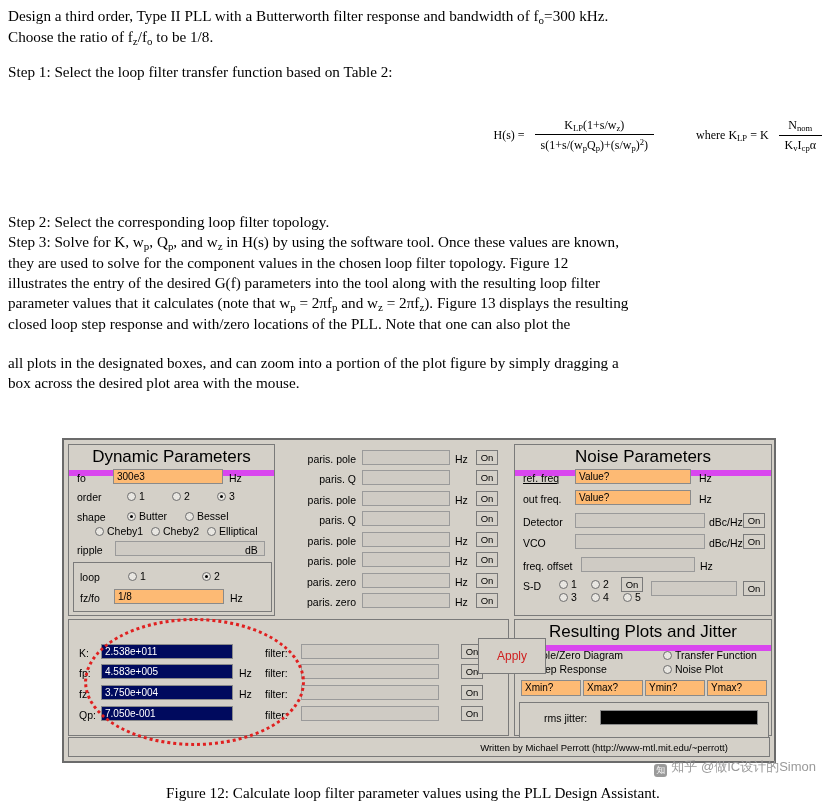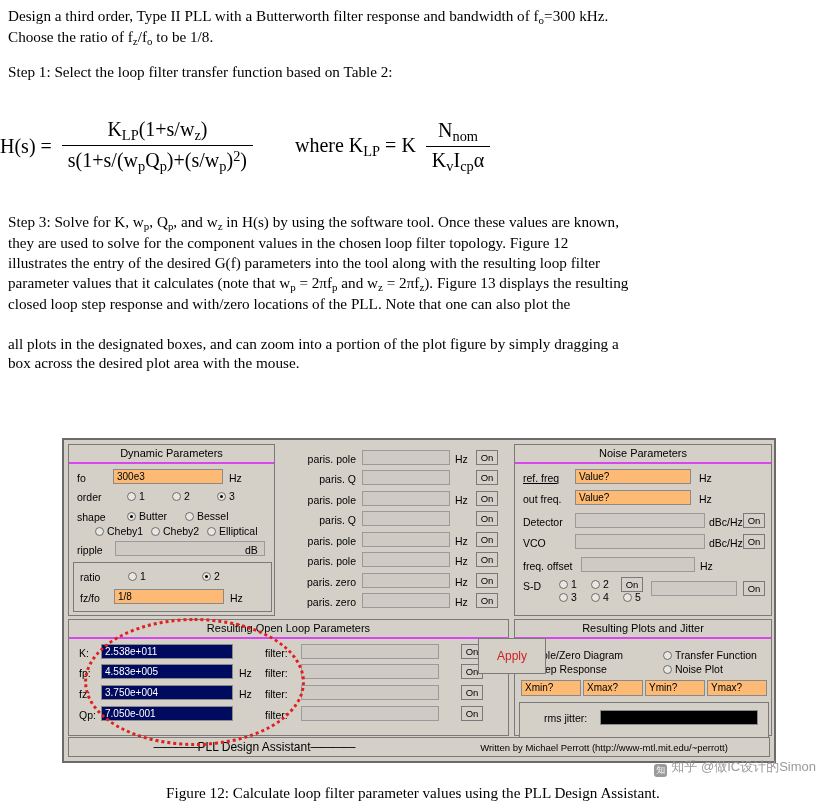--- a/index.html
+++ b/index.html
@@ -32,23 +32,23 @@
   .gap { height: 13px; }
   sub { font-size: 0.72em; vertical-align: -0.28em; }
   sup { font-size: 0.72em; vertical-align: 0.42em; }
 
   
   .eq {
     position: absolute;
     left: 0; right: 0;
     top: 118px;
     display: flex;
-    justify-content: flex-start;
+    justify-content: flex-end;
     align-items: center;
-    font-size: 20px;
+    font-size: 12px;
   }
   .eq-inner { display: flex; align-items: center; gap: 6px; }
   .frac {
     display: inline-flex;
     flex-direction: column;
     align-items: center;
     vertical-align: middle;
     margin: 0 4px;
   }
   .frac .num { padding: 0 6px 1px 6px; }
@@ -76,23 +76,23 @@
     color: #000;
   }
   .panel {
     position: absolute;
     border: 1px solid #7a7a7a;
     background: #d4d0c8;
     box-sizing: border-box;
   }
   .panel-title {
     text-align: center;
-    font-size: 11px;
+    font-size: 17px;
     padding: 2px 0 3px 0;
-    border-bottom: 2px solid #d946ef;
+    border-bottom: 6px solid #d946ef;
     background: #d4d0c8;
   }
   .tf {
     background: #fdba74;
     border: 1px solid #8a8a8a;
     box-sizing: border-box;
     height: 15px;
     font-family: "Liberation Sans", sans-serif;
     font-size: 10px;
     line-height: 13px;
@@ -223,20 +223,21 @@
       <span class="spacer-w"></span>
       <span><span>where K</span><sub>LP</sub><span> = K</span></span>
       <span class="frac">
         <span class="num"><span>N</span><sub>nom</sub></span>
         <span class="den"><span>K</span><sub>v</sub><span>I</span><sub>cp</sub><span>α</span></span>
       </span>
     </div>
   </div>
 
   <div class="prose" style="top:212px;">
+    <p>Step 2:  Select the corresponding loop filter topology.</p>
     <p>
       <span>Step 3:  Solve for K, w</span><sub>p</sub><span>, Q</span><sub>p</sub><span>, and w</span><sub>z</sub><span> in H(s) by using the software tool.  Once these values are known,</span><br>
       <span>they are used to solve for the component values in the chosen loop filter topology.   Figure 12</span><br>
       <span>illustrates the entry of the desired G(f) parameters into the tool along with the resulting loop filter</span><br>
       <span>parameter values that it calculates (note that w</span><sub>p</sub><span> = 2πf</span><sub>p</sub><span> and w</span><sub>z</sub><span> = 2πf</span><sub>z</sub><span>). Figure 13 displays the resulting</span><br>
       <span>closed loop step response and with/zero locations of the PLL.  Note that one can also plot the</span><br>
       <br>
       <span>all plots in the designated boxes, and can zoom into a portion of the plot figure by simply dragging a</span><br>
       <span>box across the desired plot area with the mouse.</span>
     </p>
@@ -263,21 +264,21 @@
 
         <div class="row" style="left:26px; top:80px;"><span class="radio"></span><span>Cheby1</span></div>
         <div class="row" style="left:82px; top:80px;"><span class="radio"></span><span>Cheby2</span></div>
         <div class="row" style="left:138px; top:80px;"><span class="radio"></span><span>Elliptical</span></div>
 
         <div class="row" style="left:8px; top:99px;">ripple</div>
         <div class="tf gray" style="position:absolute; left:46px; top:96px; width:150px;"></div>
         <div class="row" style="left:176px; top:99px;">dB</div>
 
         <div class="panel" style="left:4px; top:117px; width:199px; height:50px;">
-          <div class="row" style="left:6px; top:8px;">ratio</div>
+          <div class="row" style="left:6px; top:8px;">loop</div>
           <div class="row" style="left:54px; top:7px;"><span class="radio"></span><span>1</span></div>
           <div class="row" style="left:128px; top:7px;"><span class="radio on"></span><span>2</span></div>
           <div class="row" style="left:6px; top:29px;">fz/fo</div>
           <div class="tf" style="position:absolute; left:40px; top:26px; width:110px;">1/8</div>
           <div class="row" style="left:156px; top:29px;">Hz</div>
         </div>
       </div>
 
       <div style="position:absolute; left:216px; top:4px; width:229px; height:172px;">
         <div class="row" style="left:10px; top:9px; width:66px; text-align:right;">paris. pole</div>
@@ -349,21 +350,20 @@
         <div class="row" style="left:76px; top:133px;"><span class="radio"></span><span>2</span></div>
         <div class="btn" style="position:absolute; left:106px; top:132px; width:22px;">On</div>
         <div class="row" style="left:44px; top:146px;"><span class="radio"></span><span>3</span></div>
         <div class="row" style="left:76px; top:146px;"><span class="radio"></span><span>4</span></div>
         <div class="row" style="left:108px; top:146px;"><span class="radio"></span><span>5</span></div>
         <div class="tf gray" style="position:absolute; left:136px; top:136px; width:86px;"></div>
         <div class="btn" style="position:absolute; left:228px; top:136px; width:22px;">On</div>
       </div>
 
       <div class="panel" style="left:4px; top:179px; width:441px; height:117px;">
-        <div class="panel-title">Resulting Open Loop Parameters</div>
 
         <div class="row" style="left:10px; top:27px;">K:</div>
         <div class="tf navy" style="position:absolute; left:32px; top:24px; width:132px;">2.538e+011</div>
         <div class="row" style="left:170px; top:27px;"></div>
         <div class="row" style="left:196px; top:27px;">filter:</div>
         <div class="tf gray" style="position:absolute; left:232px; top:24px; width:138px;"></div>
         <div class="btn" style="position:absolute; left:392px; top:24px; width:22px;">On</div>
 
         <div class="row" style="left:10px; top:47px;">fp:</div>
         <div class="tf navy" style="position:absolute; left:32px; top:44px; width:132px;">4.583e+005</div>
@@ -404,23 +404,20 @@
           <div class="row" style="left:24px; top:9px;">rms jitter:</div>
           <div class="tf black" style="position:absolute; left:80px; top:7px; width:158px;"></div>
         </div>
       </div>
 
       <div style="position:absolute; left:414px; top:198px; width:68px; height:36px; background:#d4d0c8; border:1px solid #7a7a7a; box-sizing:border-box;">
         <div style="text-align:center; line-height:34px; color:#d02020; font-size:12px;">Apply</div>
       </div>
 
       <div class="footer-bar">
-        <div class="footer-left">
-          <span class="dash">————</span><span>PLL Design Assistant</span><span class="dash">————</span>
-        </div>
         <div class="footer-right">Written by Michael Perrott (http://www-mtl.mit.edu/~perrott)</div>
       </div>
 
       <div class="ellipse"></div>
     </div>
   </div>
 
   <div class="caption">Figure 12: Calculate loop filter parameter values using the PLL Design Assistant.</div>
 
   <div class="watermark">

